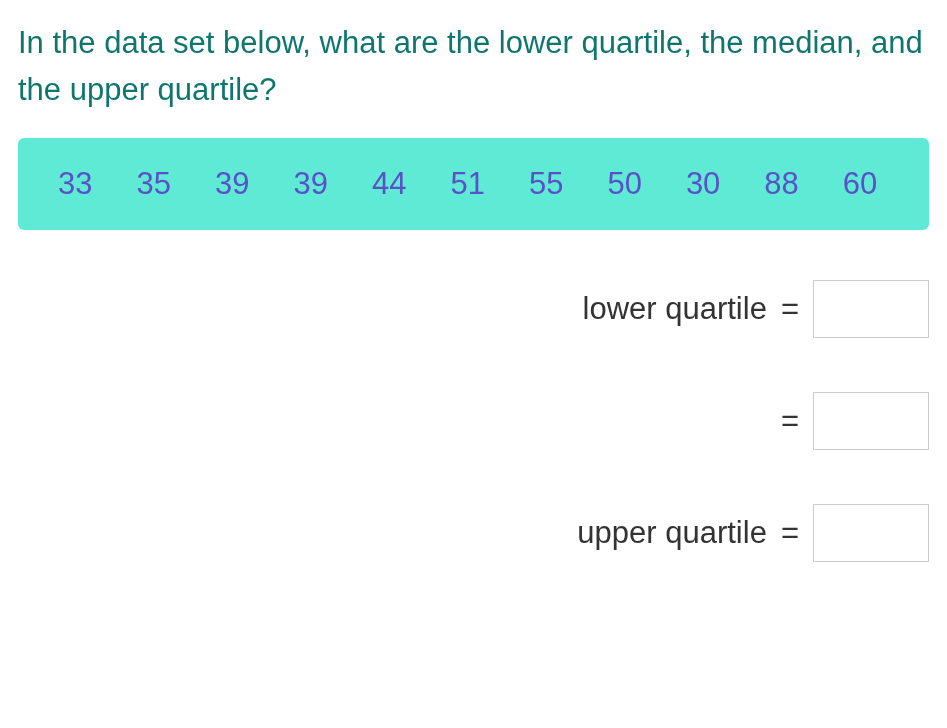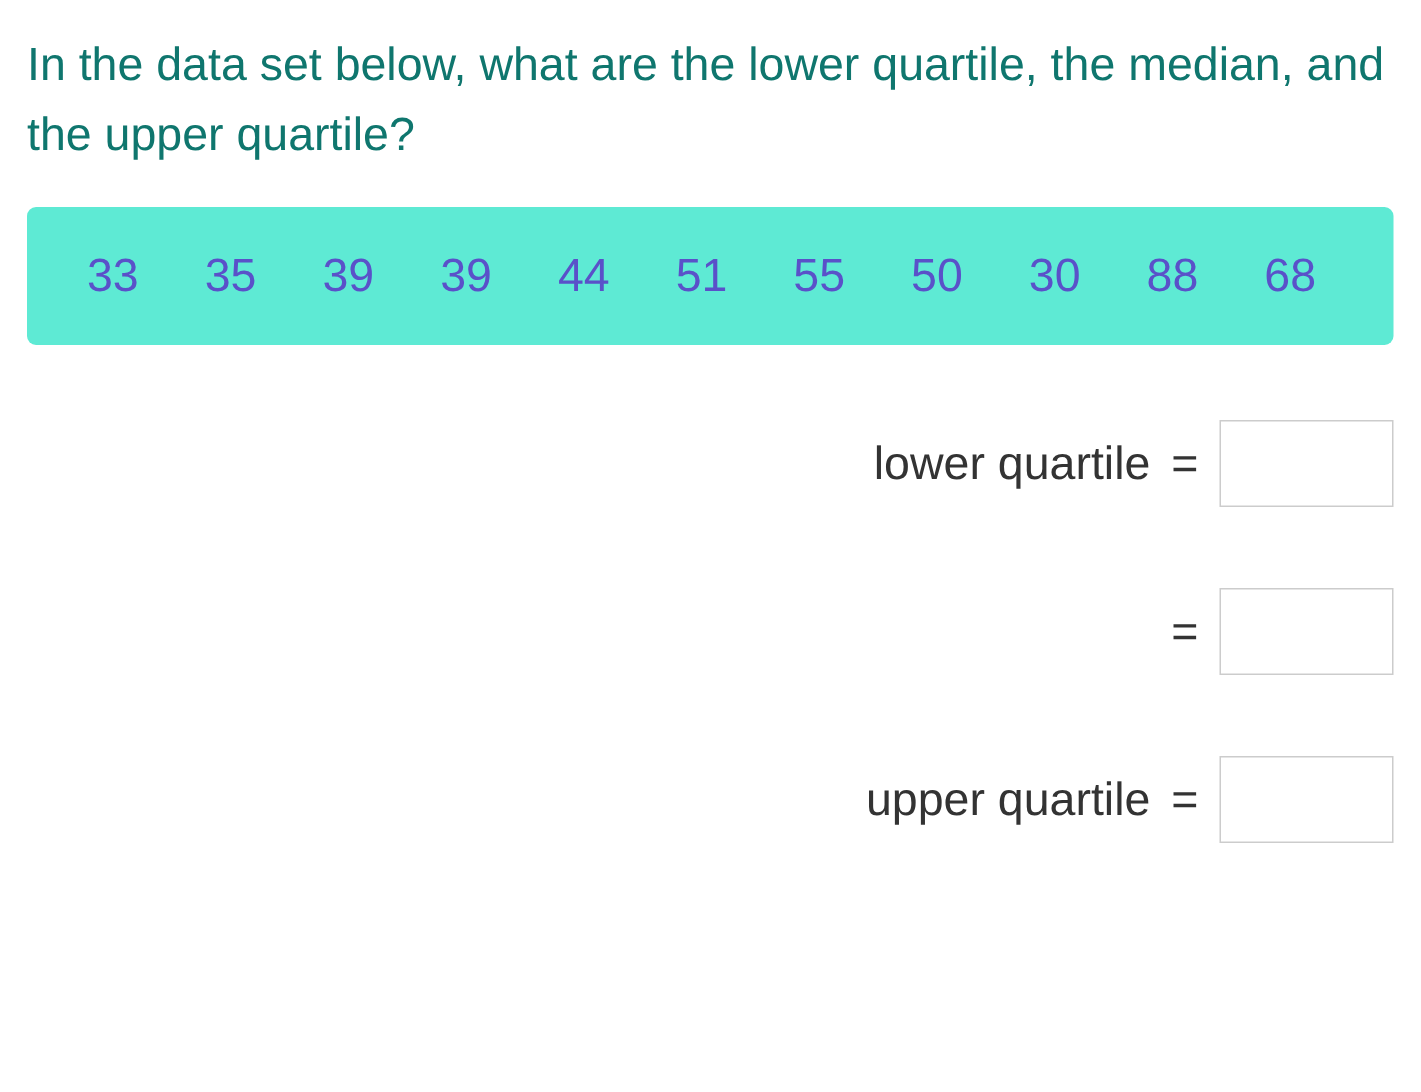--- a/index.html
+++ b/index.html
@@ -70,21 +70,21 @@
     <span class="data-value">33</span>
     <span class="data-value">35</span>
     <span class="data-value">39</span>
     <span class="data-value">39</span>
     <span class="data-value">44</span>
     <span class="data-value">51</span>
     <span class="data-value">55</span>
     <span class="data-value">50</span>
     <span class="data-value">30</span>
     <span class="data-value">88</span>
-    <span class="data-value">68</span>
+    <span class="data-value">60</span>
   </div>
 </div>
 
 <div class="answer-rows">
   <div class="answer-row">
     <span>lower quartile</span>
     <span>=</span>
     <input type="text" class="answer-input" value="" style="">
   </div>
 

